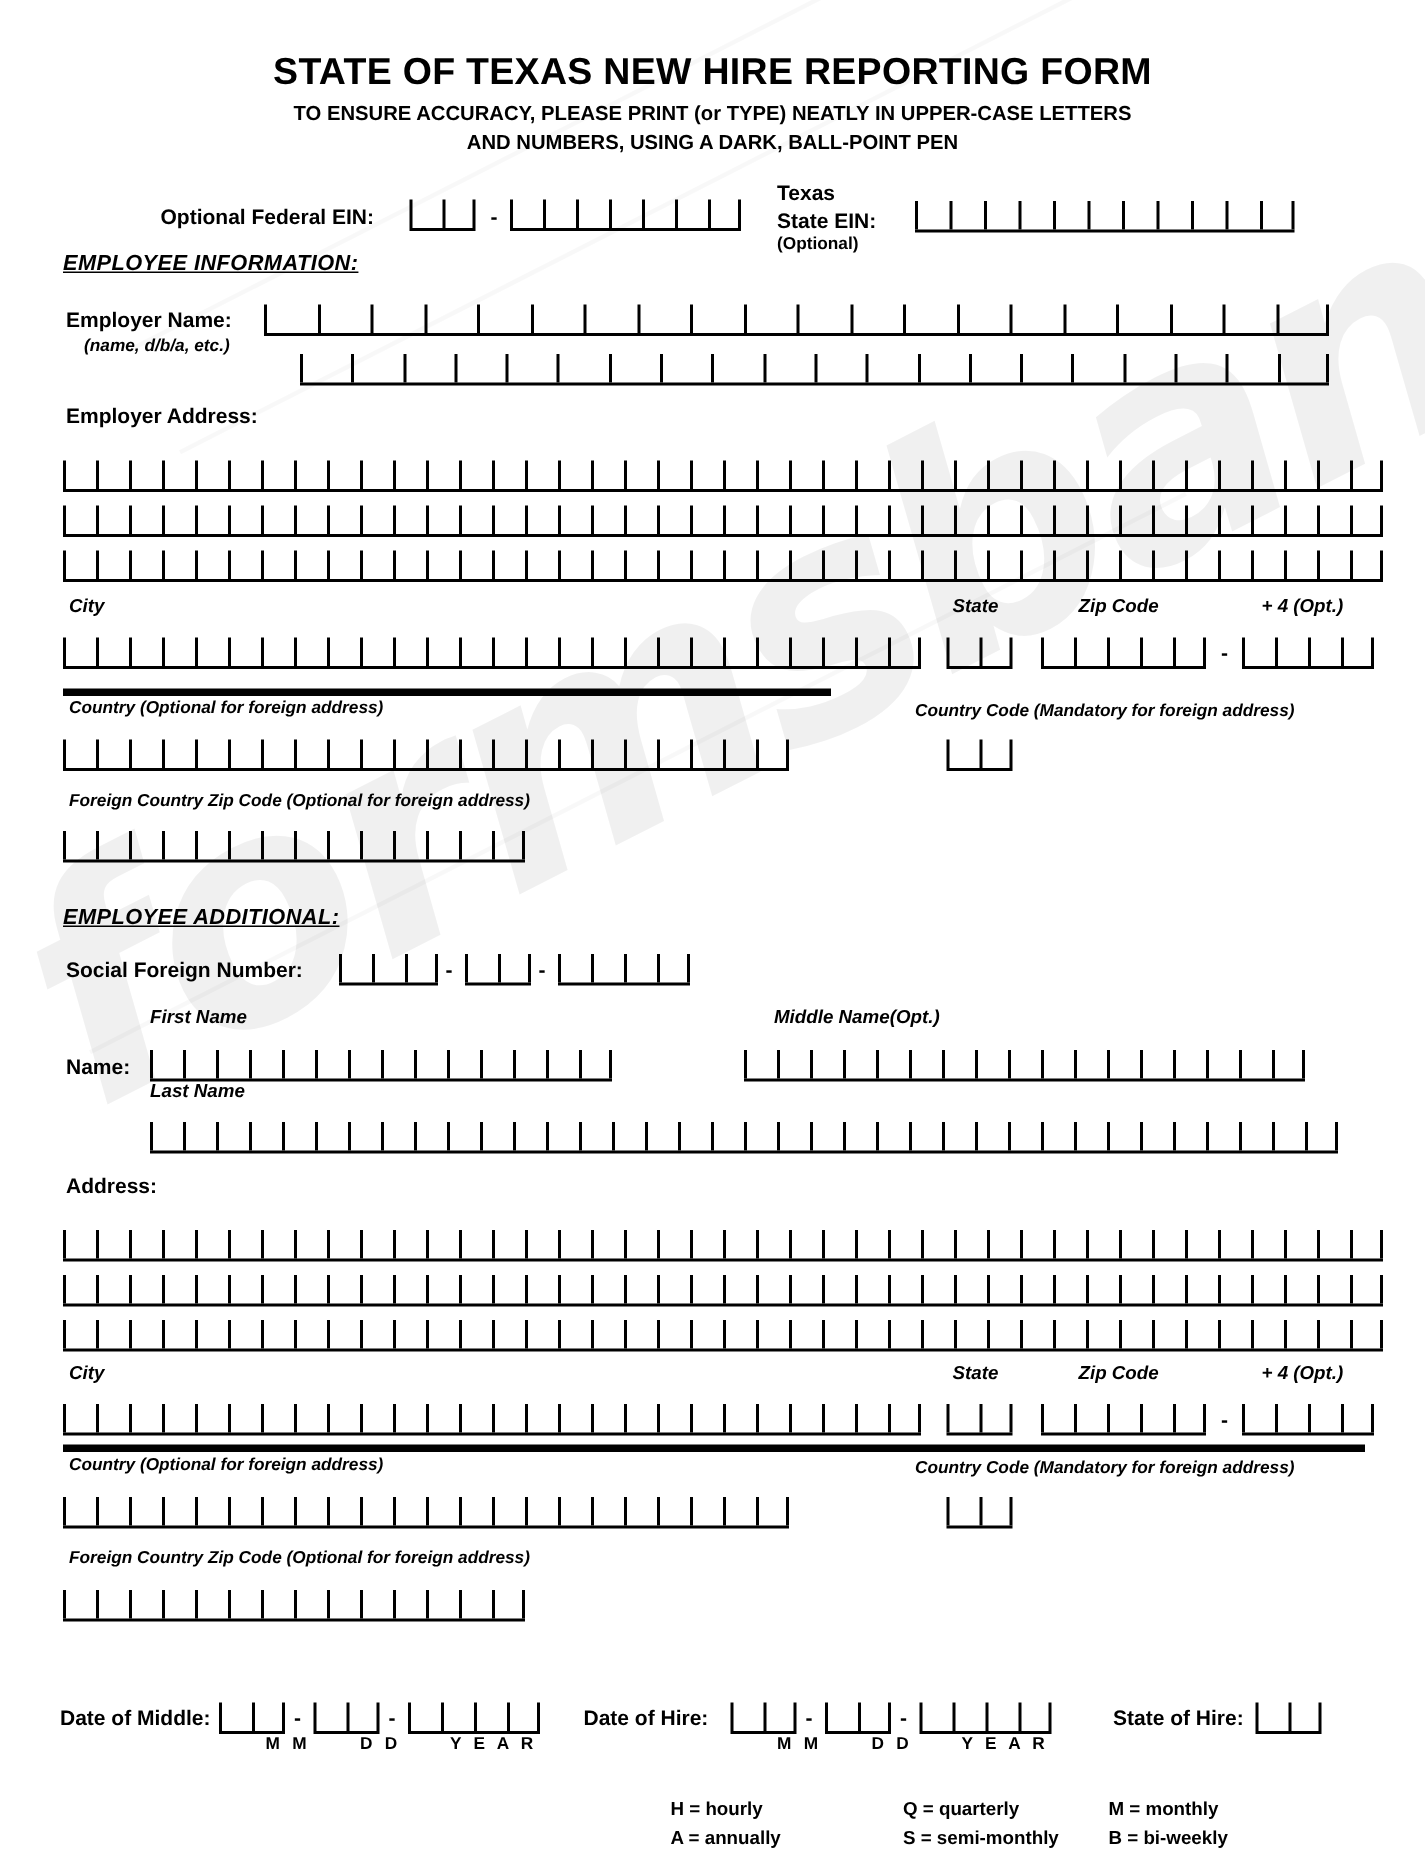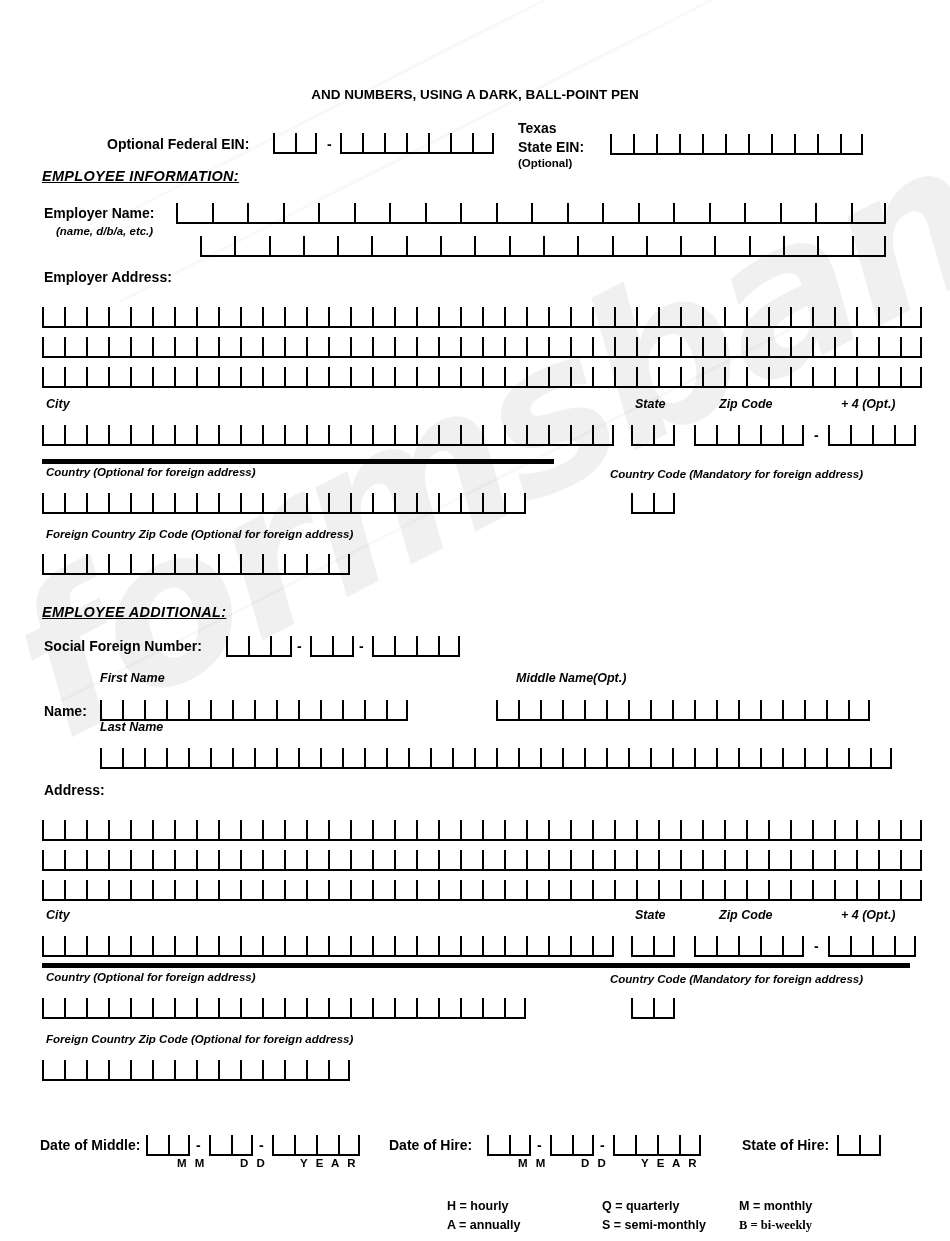--- a/index.html
+++ b/index.html
@@ -176,20 +176,22 @@
 
 <div id="watermark">
   <div class="wm-streak" style="left:90px; top:230px; width:760px; height:3px;"></div>
   <div class="wm-streak" style="left:120px; top:300px; width:700px; height:3px;"></div>
   <div class="wm-streak" style="left:60px; top:700px; width:820px; height:3px;"></div>
   <div class="wm-text">formsbank.com</div>
 </div>
 
 <div id="page">
 
+  <div class="form-title">STATE OF TEXAS NEW HIRE REPORTING FORM</div>
+  <div class="form-subtitle sub1">TO ENSURE ACCURACY, PLEASE PRINT (or TYPE) NEATLY IN UPPER-CASE LETTERS</div>
   <div class="form-subtitle sub2">AND NUMBERS, USING A DARK, BALL-POINT PEN</div>
 
   <div class="lbl" style="left:107px; top:136px;">Optional Federal EIN:</div>
   <div class="comb" id="fed-ein-1" style="left:273px; top:133px;">
       <div class="cell" style="width: 22px;"></div>
       <div class="cell" style="width: 22px;"></div>
     </div>
   <div class="dash" style="left:327px; top:136px;">-</div>
   <div class="comb" id="fed-ein-2" style="left:340px; top:133px;">
       <div class="cell" style="width: 22px;"></div>
@@ -881,15 +883,15 @@
   <div class="comb" style="left:837px; top:1135px;">
       <div class="cell" style="width: 22px;"></div>
       <div class="cell" style="width: 22px;"></div>
     </div>
 
   <div class="codekey" style="left:447px; top:1199px;">H = hourly</div>
   <div class="codekey" style="left:447px; top:1218px;">A = annually</div>
   <div class="codekey" style="left:602px; top:1199px;">Q = quarterly</div>
   <div class="codekey" style="left:602px; top:1218px;">S = semi-monthly</div>
   <div class="codekey" style="left:739px; top:1199px;">M = monthly</div>
-  <div class="codekey" style="left:739px; top:1218px;font-family:Liberation Serif, serif;">B = bi-weekly</div>
+  <div class="codekey" style="left:739px; top:1218px;">B = bi-weekly</div>
 
 </div>
 
 </body></html>

